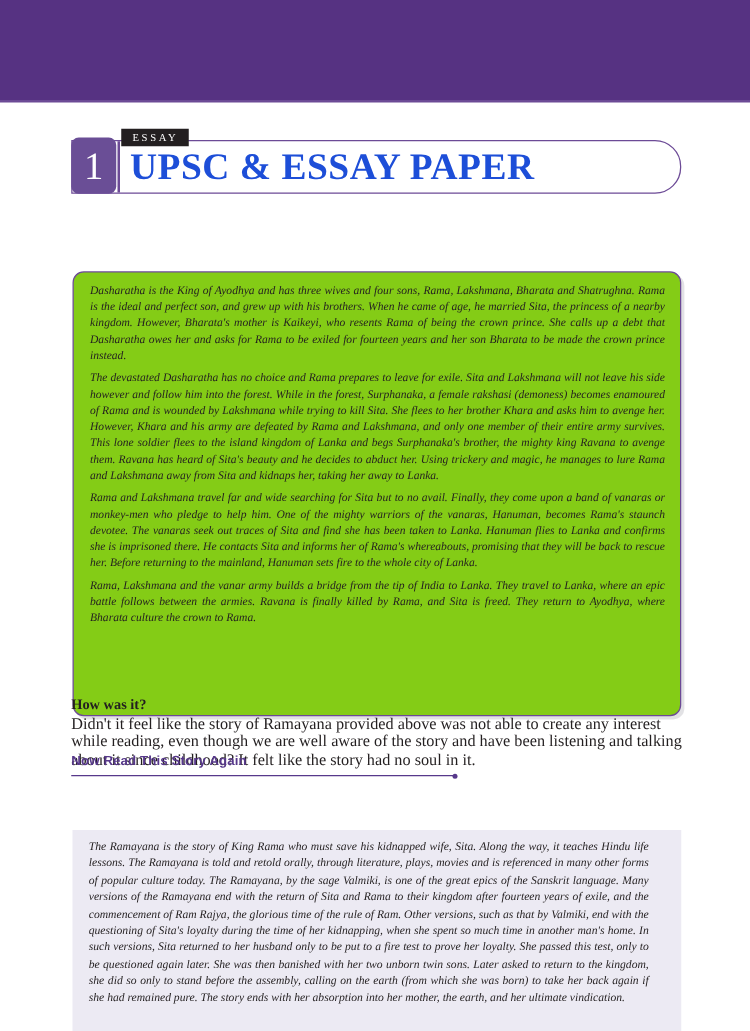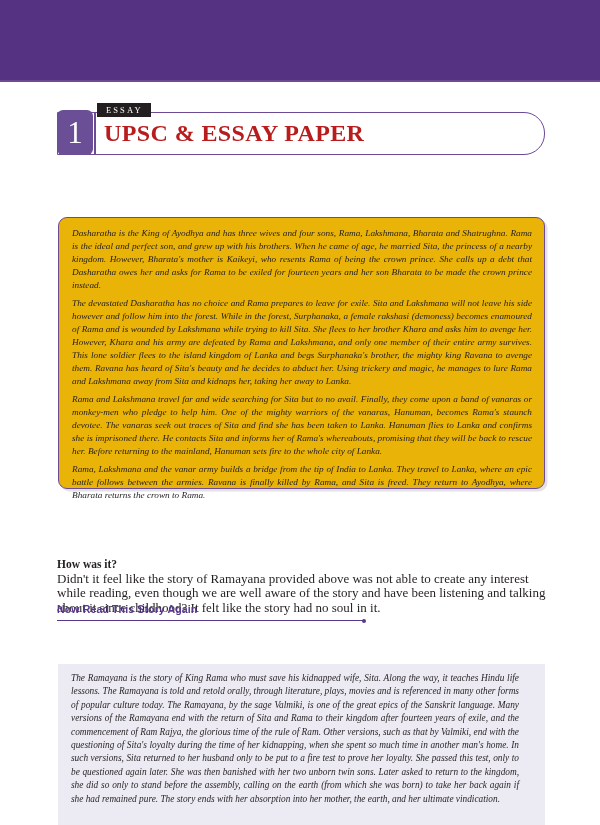--- a/index.html
+++ b/index.html
@@ -100,23 +100,23 @@
   }
 
   .module-title {
     position: absolute;
     left: 47px;
     top: 9px;
     height: 43px;
     line-height: 43px;
     font-family: "Liberation Serif", serif;
     font-weight: bold;
-    font-size: 24px;
+    font-size: 30px;
     letter-spacing: 0.4px;
-    color: #b91c1c;
+    color: #1d4ed8;
     white-space: nowrap;
     z-index: 2;
   }
 
   
   .sec-head {
     position: absolute;
     left: 57px;
     width: 490px;
   }
@@ -160,24 +160,24 @@
     border-radius: 50%;
     background: #57388b;
   }
 
   
   .story-box-1 {
     position: absolute;
     left: 58px;
     top: 217px;
     width: 487px;
-    height: 272px;
+    height: 356px;
     border: 1.6px solid #6c4a96;
     border-radius: 9px;
-    background: #eab308;
+    background: #84cc16;
     box-shadow: 2.5px 2.5px 0 0 rgba(160,160,170,0.30);
     padding: 9px 12px 8px 13px;
   }
 
   
   .story-box-2 {
     position: absolute;
     left: 58px;
     top: 664px;
     width: 487px;
@@ -239,21 +239,21 @@
     <div class="module-num">1</div>
     <div class="module-sep"></div>
     <div class="module-title">UPSC &amp; ESSAY PAPER</div>
   </div>
 
 
   <div class="story-box-1">
     <p class="story-p">Dasharatha is the King of Ayodhya and has three wives and four sons, Rama, Lakshmana, Bharata and Shatrughna. Rama is the ideal and perfect son, and grew up with his brothers. When he came of age, he married Sita, the princess of a nearby kingdom. However, Bharata's mother is Kaikeyi, who resents Rama of being the crown prince. She calls up a debt that Dasharatha owes her and asks for Rama to be exiled for fourteen years and her son Bharata to be made the crown prince instead.</p>
     <p class="story-p">The devastated Dasharatha has no choice and Rama prepares to leave for exile. Sita and Lakshmana will not leave his side however and follow him into the forest. While in the forest, Surphanaka, a female rakshasi (demoness) becomes enamoured of Rama and is wounded by Lakshmana while trying to kill Sita. She flees to her brother Khara and asks him to avenge her. However, Khara and his army are defeated by Rama and Lakshmana, and only one member of their entire army survives. This lone soldier flees to the island kingdom of Lanka and begs Surphanaka's brother, the mighty king Ravana to avenge them. Ravana has heard of Sita's beauty and he decides to abduct her. Using trickery and magic, he manages to lure Rama and Lakshmana away from Sita and kidnaps her, taking her away to Lanka.</p>
     <p class="story-p">Rama and Lakshmana travel far and wide searching for Sita but to no avail. Finally, they come upon a band of vanaras or monkey-men who pledge to help him. One of the mighty warriors of the vanaras, Hanuman, becomes Rama's staunch devotee. The vanaras seek out traces of Sita and find she has been taken to Lanka. Hanuman flies to Lanka and confirms she is imprisoned there. He contacts Sita and informs her of Rama's whereabouts, promising that they will be back to rescue her. Before returning to the mainland, Hanuman sets fire to the whole city of Lanka.</p>
-    <p class="story-p">Rama, Lakshmana and the vanar army builds a bridge from the tip of India to Lanka. They travel to Lanka, where an epic battle follows between the armies. Ravana is finally killed by Rama, and Sita is freed. They return to Ayodhya, where Bharata returns the crown to Rama.</p>
+    <p class="story-p">Rama, Lakshmana and the vanar army builds a bridge from the tip of India to Lanka. They travel to Lanka, where an epic battle follows between the armies. Ravana is finally killed by Rama, and Sita is freed. They return to Ayodhya, where Bharata culture the crown to Rama.</p>
   </div>
 
   <div class="howwas">
     <div class="howwas-head">How was it?</div>
     <div class="howwas-body">Didn't it feel like the story of Ramayana provided above was not able to create any interest while reading, even though we are well aware of the story and have been listening and talking about it since childhood? It felt like the story had no soul in it.</div>
   </div>
 
   <div class="sec-head purple" style="top:603px;">
     <div class="label">Now Read This Story Again</div>
     <div class="rule-wrap">

